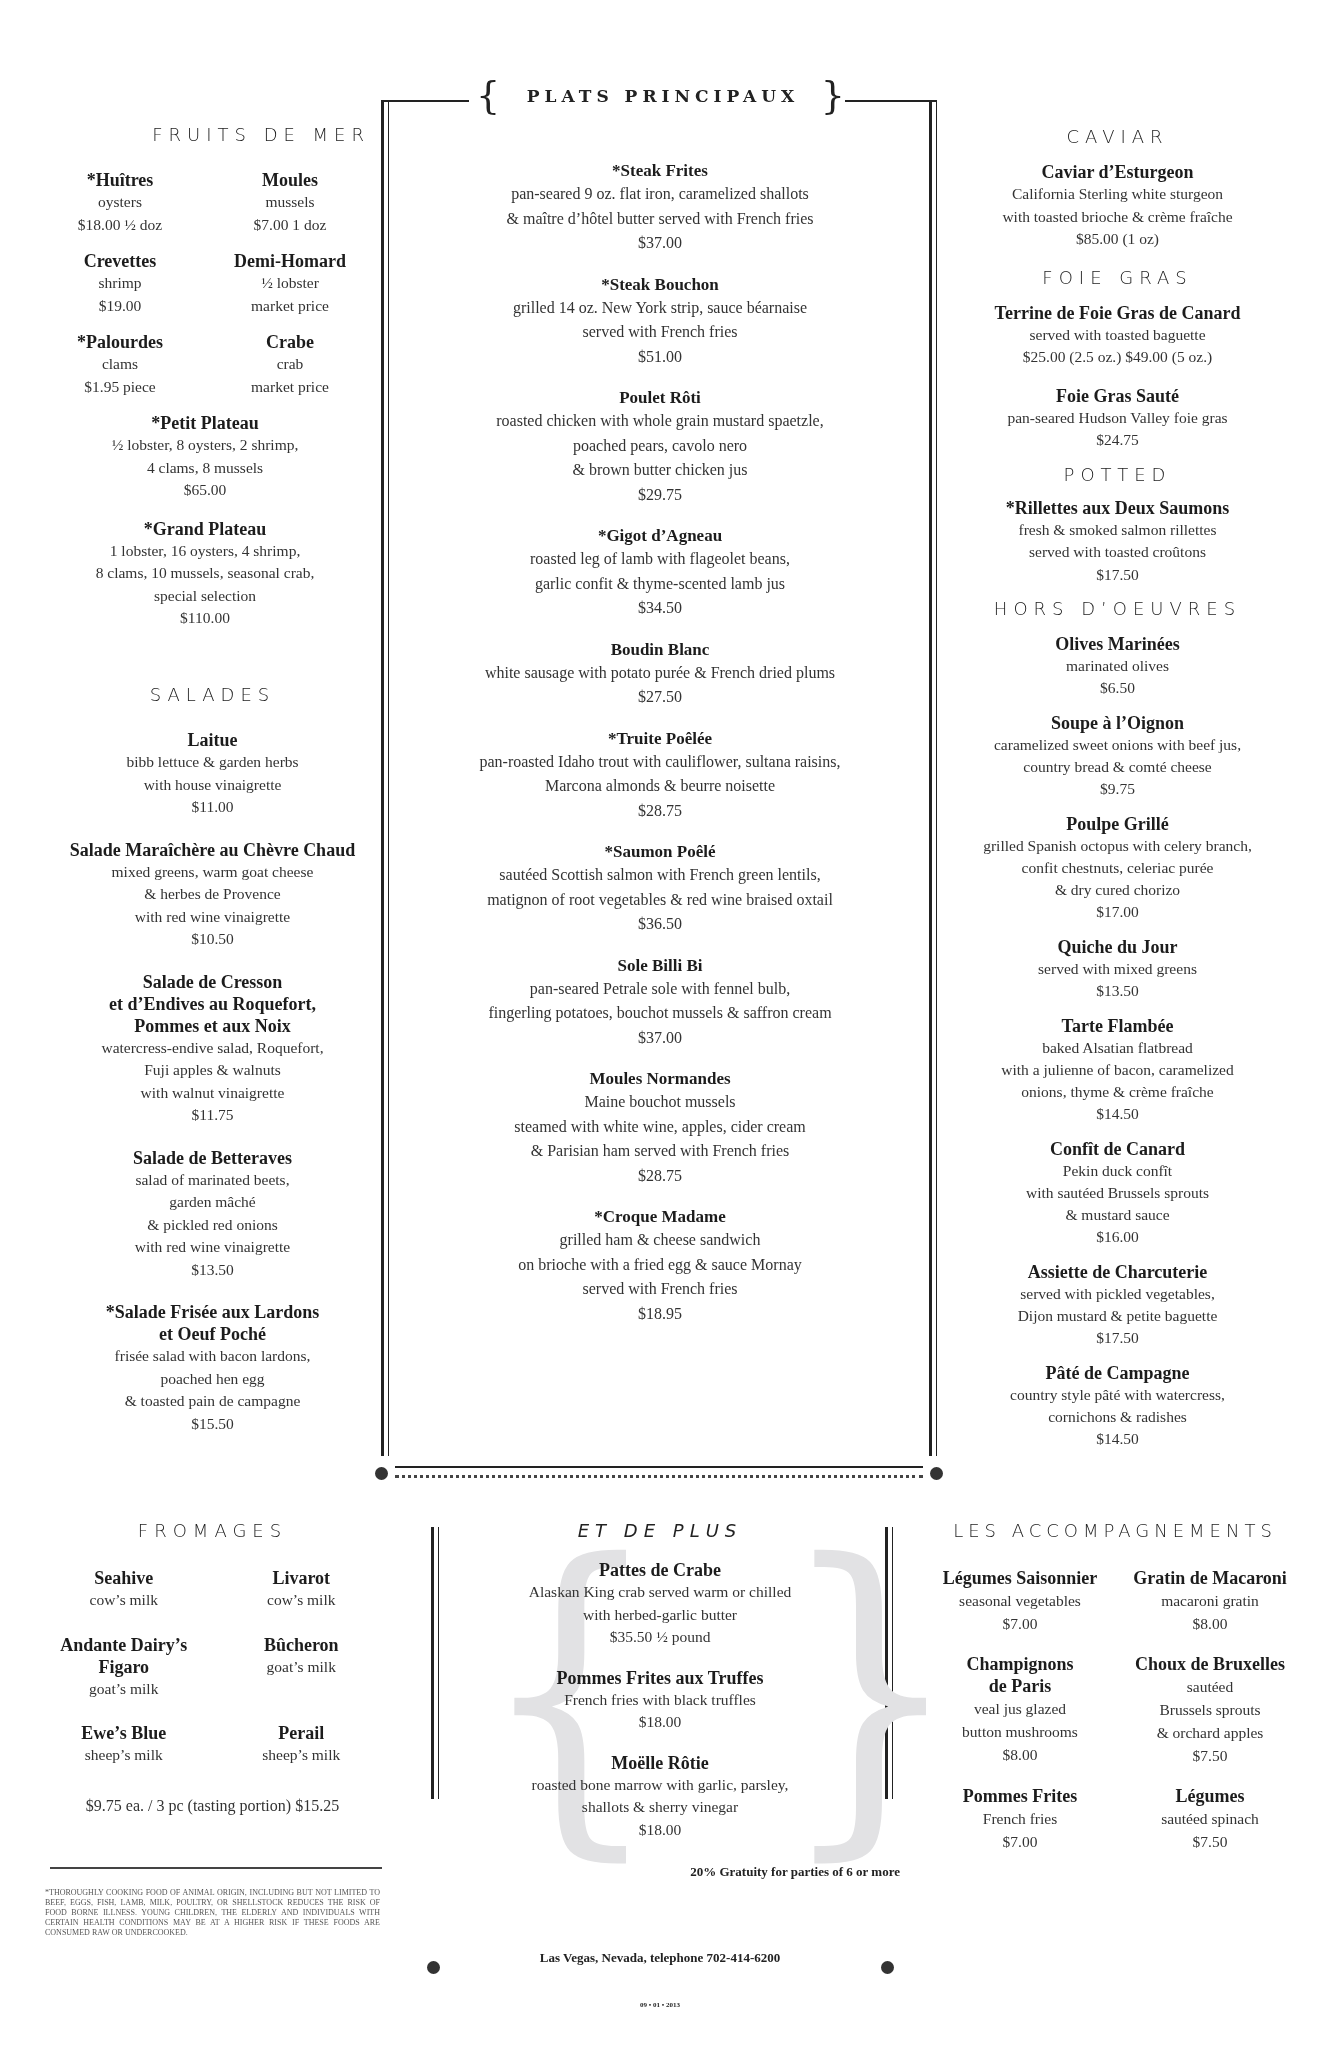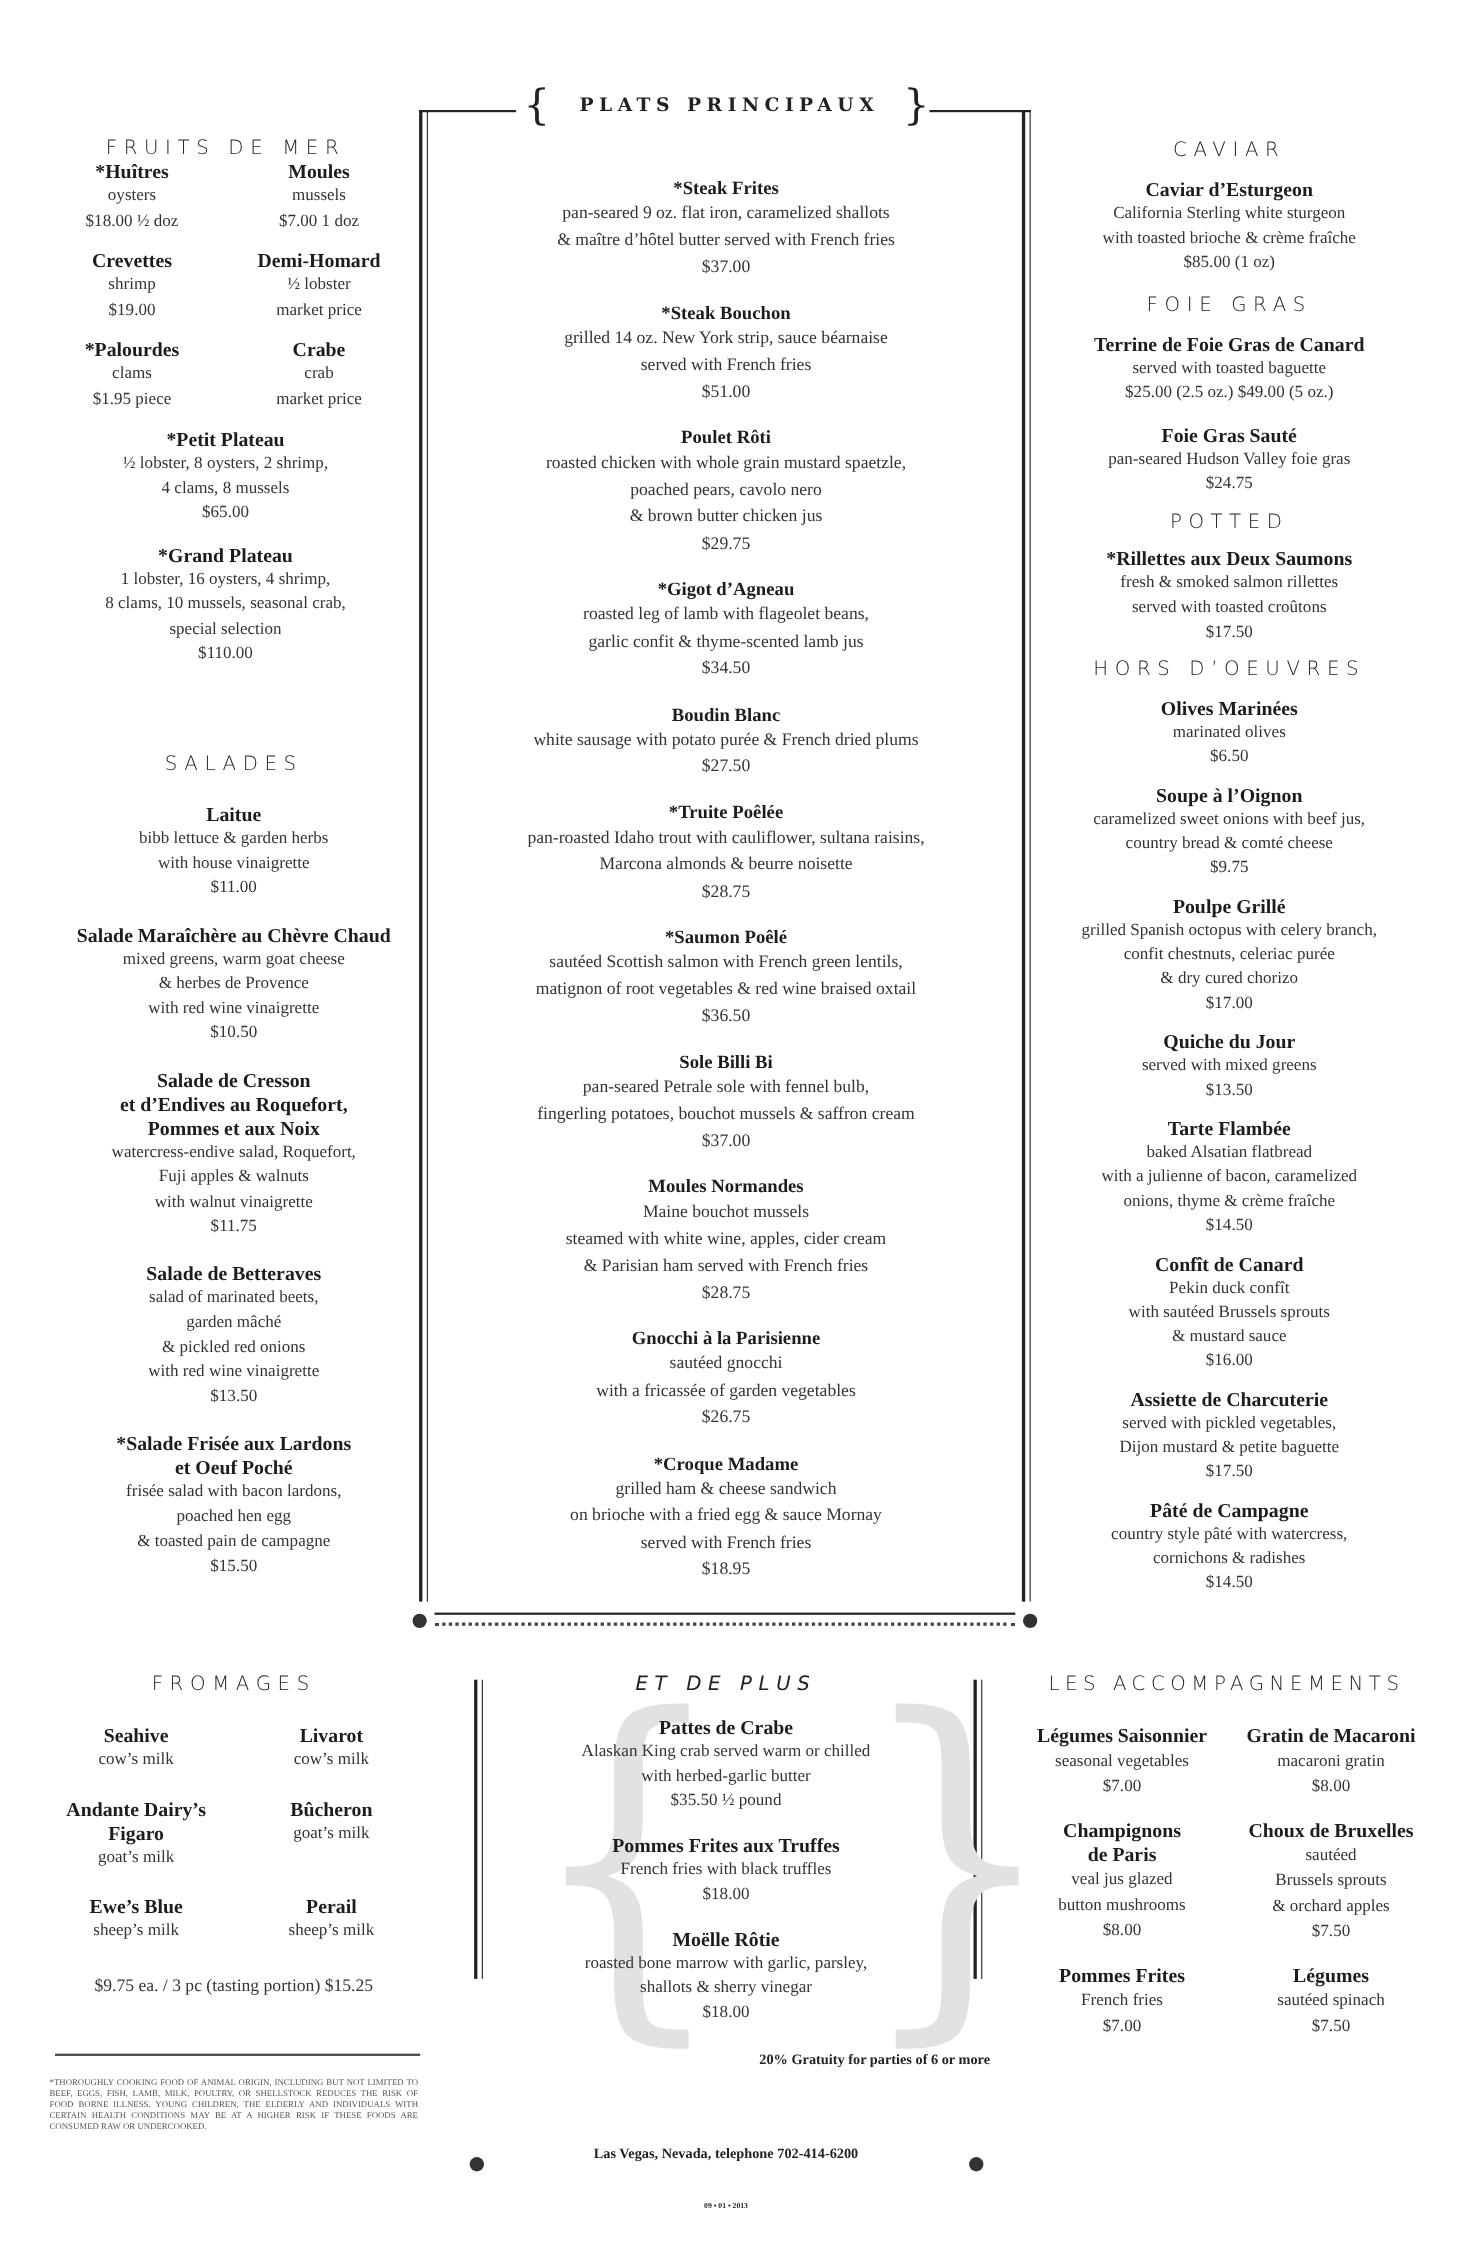--- a/index.html
+++ b/index.html
@@ -28,21 +28,21 @@
   .rdot { position:absolute; width:13px; height:13px; border-radius:50%; background:#333; }
   .bigbrace { position:absolute; font-family:"DejaVu Serif", serif; color:#e2e2e4; font-size:340px; line-height:1; top:1520px; }
   .footer { position:absolute; left:420px; width:480px; text-align:center; font-family:"Liberation Serif", serif; font-weight:bold; color:#222; }
   .disclaimer { position:absolute; left:45px; top:1888px; width:335px; font-family:"Liberation Serif", serif; font-size:8px; line-height:10px; color:#555; text-transform:uppercase; text-align:justify; }
   .hr { position:absolute; left:50px; top:1867px; width:332px; border-top:2px solid #444; }
 </style>
 </head>
 <body>
 
 <div class="col" style="left:40px; top:124px; width:330px;">
-  <div class="sect" style="margin-bottom:0;">FRUITS DE MER</div>
+  <div class="sect" style="margin-bottom:24px;text-align:right;">FRUITS DE MER</div>
   <div class="grid2" id="fdm-grid">
       <div class="item">
         <div class="name">*Huîtres</div>
         <div class="desc">oysters</div>
         <div class="price">$18.00 ½ doz</div>
       </div>
       <div class="item">
         <div class="name">Moules</div>
         <div class="desc">mussels</div>
         <div class="price">$7.00 1 doz</div>
@@ -193,26 +193,20 @@
         <div class="desc">pan-seared Petrale sole with fennel bulb,</div>
         <div class="desc">fingerling potatoes, bouchot mussels &amp; saffron cream</div>
         <div class="price">$37.00</div>
       </div>
       <div class="pp-item">
         <div class="name">Moules Normandes</div>
         <div class="desc">Maine bouchot mussels</div>
         <div class="desc">steamed with white wine, apples, cider cream</div>
         <div class="desc">&amp; Parisian ham served with French fries</div>
         <div class="price">$28.75</div>
-      </div>
-      <div class="pp-item">
-        <div class="name">Gnocchi à la Parisienne</div>
-        <div class="desc">sautéed gnocchi</div>
-        <div class="desc">with a fricassée of garden vegetables</div>
-        <div class="price">$26.75</div>
       </div>
       <div class="pp-item">
         <div class="name">*Croque Madame</div>
         <div class="desc">grilled ham &amp; cheese sandwich</div>
         <div class="desc">on brioche with a fried egg &amp; sauce Mornay</div>
         <div class="desc">served with French fries</div>
         <div class="price">$18.95</div>
       </div>
     </div>
 </div>

